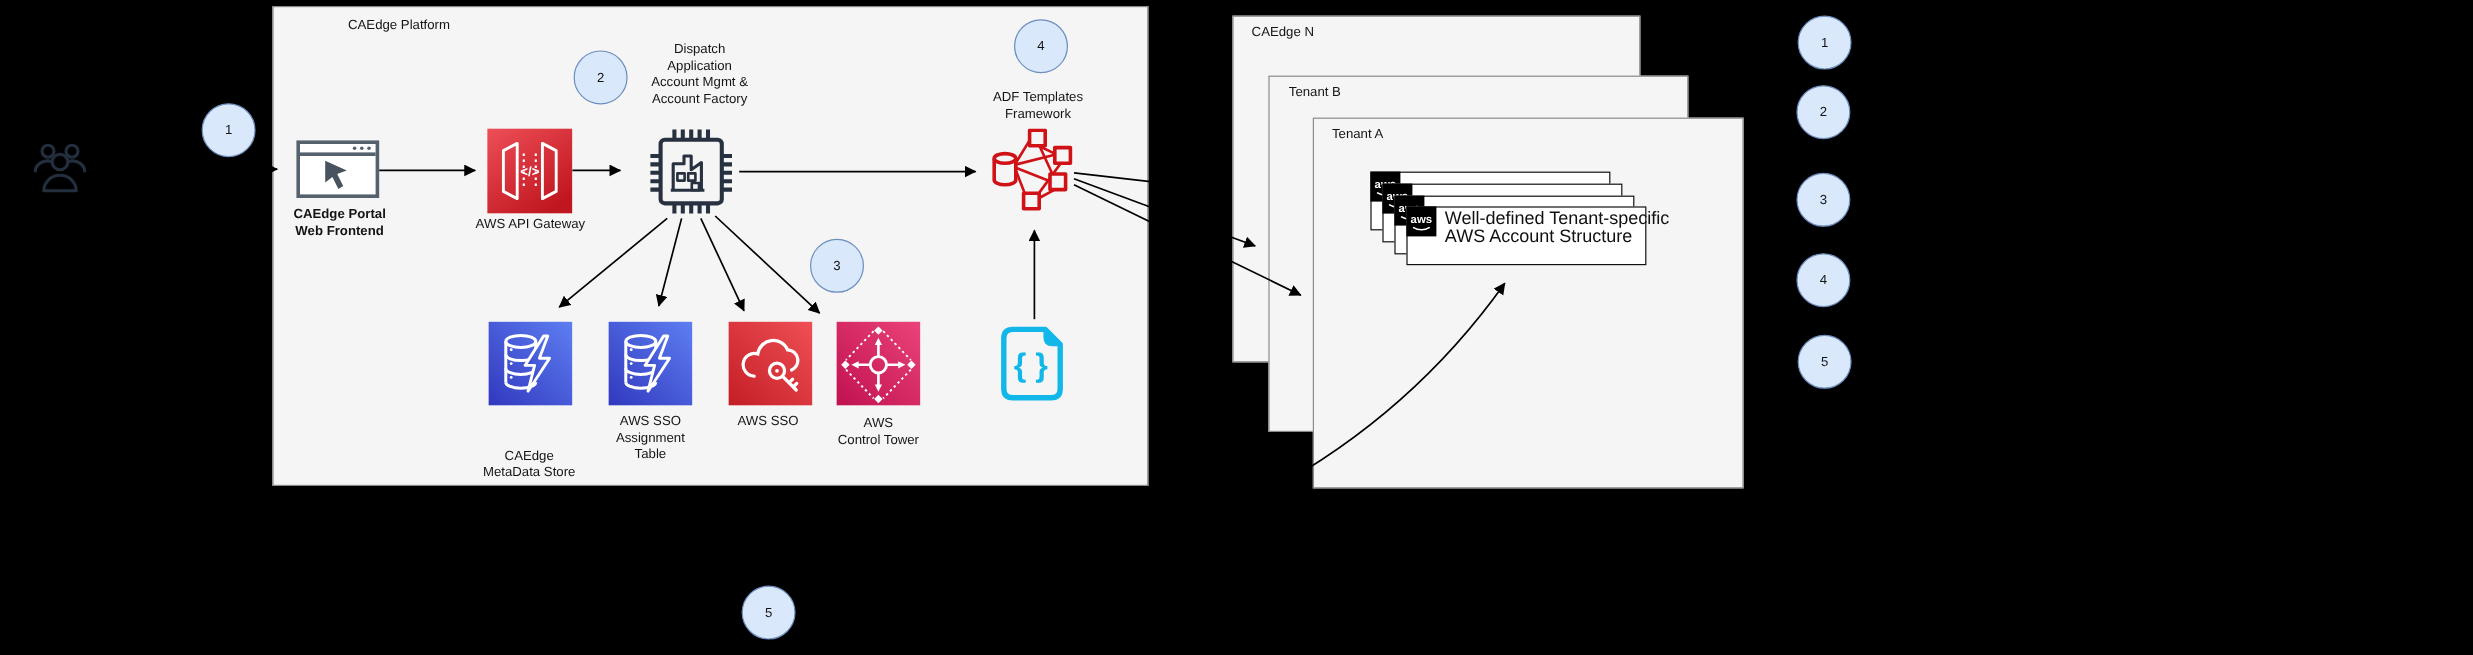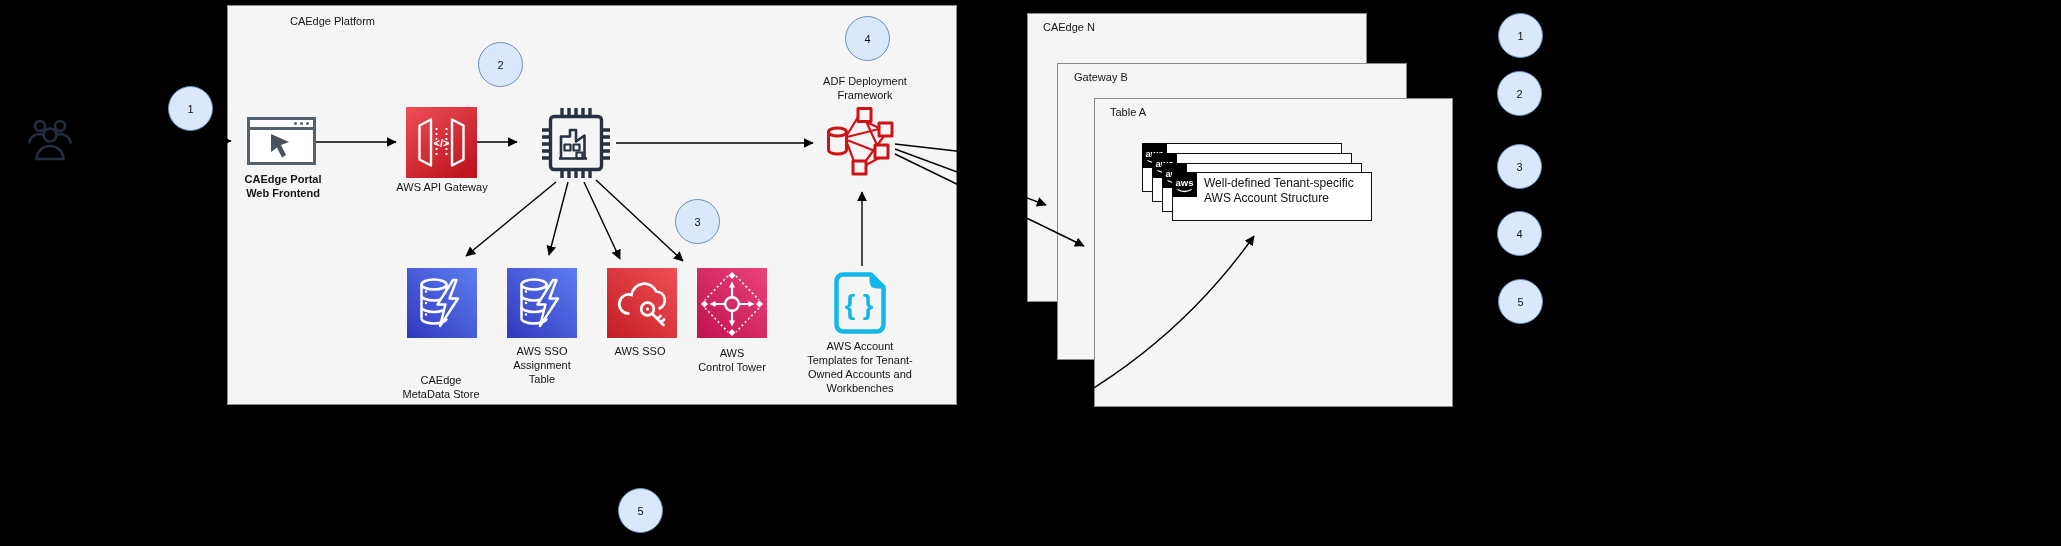--- a/index.html
+++ b/index.html
@@ -17,39 +17,39 @@
   
   .browser{position:absolute;width:69px;height:48px;background:#fff;border:3px solid #56616E;
            box-sizing:border-box;z-index:4;}
   .browser-bar{height:10px;border-bottom:3px solid #56616E;display:flex;justify-content:flex-end;
                align-items:center;gap:2.5px;padding-right:4px;box-sizing:border-box;}
   .dot{width:3.5px;height:3.5px;border-radius:50%;background:#56616E;}
   
   .acct-card{position:absolute;width:200px;height:49px;background:#fff;border:1px solid #111;
              box-sizing:border-box;z-index:4;}
   .aws-sq{position:absolute;left:-1px;top:-1px;width:25px;height:25px;background:#000;}
-  .card-caption{position:absolute;font-size:12px;line-height:14.5px;color:#111;z-index:4;
+  .card-caption{position:absolute;font-size:15px;line-height:14.5px;color:#111;z-index:4;
                 white-space:pre-line;}
 </style>
 </head>
 <body>
 
 <div class="canvas">
 
   <div class="panel" style="left:227px;top:5px;width:730px;height:400px;z-index:1;"></div>
   <div class="panel-title" style="left:245px;top:15px;z-index:4;margin-left:45px;">CAEdge Platform</div>
 
   <div class="panel" style="left:1027px;top:13px;width:340px;height:289px;z-index:1;"></div>
   <div class="panel-title" style="left:1043px;top:21px;z-index:4;">CAEdge N</div>
 
   <div class="panel" style="left:1057px;top:63px;width:350px;height:297px;z-index:2;"></div>
-  <div class="panel-title" style="left:1074px;top:71px;z-index:4;">Gateway B</div>
+  <div class="panel-title" style="left:1074px;top:71px;z-index:4;">Tenant B</div>
 
   <div class="panel" style="left:1094px;top:98px;width:359px;height:309px;z-index:3;"></div>
-  <div class="panel-title" style="left:1110px;top:106px;z-index:4;">Table A</div>
+  <div class="panel-title" style="left:1110px;top:106px;z-index:4;">Tenant A</div>
 
   <svg class="icon" style="left:27px;top:116px;" width="46" height="50" viewBox="0 0 46 50">
     <g stroke="#232F3E" stroke-width="2.6" fill="none" stroke-linecap="round" stroke-linejoin="round">
       <circle cx="13" cy="10" r="5"></circle>
       <path d="M2.5 26.5 a10.5 8.5 0 0 1 13.5 -8"></path>
       <circle cx="33" cy="10" r="5"></circle>
       <path d="M43.5 26.5 a10.5 8.5 0 0 0 -13.5 -8"></path>
       <circle cx="23" cy="19" r="6.5"></circle>
       <path d="M9.5 43 a13.5 13 0 0 1 27 0 Z"></path>
     </g>
@@ -78,20 +78,24 @@
     <rect width="71" height="71" fill="url(#gradRed)"></rect>
     <g stroke="#fff" stroke-width="2.4" fill="none" stroke-linejoin="round">
       <path d="M25 12.5 L13.5 18.5 V52.5 L25 58.5 Z"></path>
       <path d="M46 12.5 L57.5 18.5 V52.5 L46 58.5 Z"></path>
       <path d="M30.5 21 V50 M40.5 21 V50" stroke-width="1.8" stroke-dasharray="2 3"></path>
     </g>
     <text x="35.5" y="39.5" text-anchor="middle" font-size="11" font-weight="bold" fill="#fff">&lt;/&gt;</text>
   </svg>
   <div class="label" style="left:442px;top:180px;">AWS API Gateway</div>
 
+  <div class="label" style="left:583px;top:34px;">Dispatch
+Application
+Account Mgmt &amp;
+Account Factory</div>
   <svg class="icon" style="left:540px;top:106px;" width="72" height="74" viewBox="0 0 72 74">
     <g stroke="#27313F" stroke-width="3.4" fill="none">
       <path d="M22 2 V10 M29 2 V10 M36 2 V10 M43 2 V10 M50 2 V10"></path>
       <path d="M22 64 V72 M29 64 V72 M36 64 V72 M43 64 V72 M50 64 V72"></path>
       <path d="M2 24 H10 M2 31 H10 M2 38 H10 M2 45 H10 M2 52 H10"></path>
       <path d="M62 24 H70 M62 31 H70 M62 38 H70 M62 45 H70 M62 52 H70"></path>
       <rect x="10.5" y="10.5" width="51" height="53" rx="3.5" fill="#F5F5F5"></rect>
     </g>
     <g stroke="#27313F" stroke-width="2.6" fill="none" stroke-linejoin="round">
       <polyline points="21,52.5 21,30.5 30,30.5 30,24 36,24 36,35.5 44.5,29.5 44.5,52.5"></polyline>
@@ -182,21 +186,21 @@
       <polygon points="4,36 7.5,32.5 11,36 7.5,39.5"></polygon>
       <polygon points="59,36 62.5,32.5 66,36 62.5,39.5"></polygon>
     </g>
     <g stroke="#fff" stroke-width="1.6" fill="none" stroke-dasharray="2 2.6">
       <path d="M31 8 L8 32 M39 8 L62 32 M8 40 L31 64 M62 40 L39 64"></path>
     </g>
   </svg>
   <div class="label" style="left:732px;top:346px;">AWS
 Control Tower</div>
 
-  <div class="label" style="left:865px;top:74px;">ADF Deployment
+  <div class="label" style="left:865px;top:74px;">ADF Templates
 Framework</div>
   <svg class="icon" style="left:824px;top:107px;" width="72" height="72" viewBox="0 0 72 72">
     <g stroke="#D01216" stroke-width="2.2" fill="none">
       <path d="M23 28 L34 10 M23 30 L55 22 M23 33 L51 44 M23 36 L31 57"></path>
       <path d="M40.5 14 L55 21 M42 14 L53 38 M60 29 L41 55 M55 51 L42 58"></path>
     </g>
     <g stroke="#D01216" stroke-width="3" fill="#F5F5F5" stroke-linejoin="round">
       <rect x="34" y="1.5" width="13" height="13"></rect>
       <rect x="55" y="16" width="13" height="13"></rect>
       <rect x="51" y="38" width="13" height="13"></rect>
@@ -206,24 +210,20 @@
       <path d="M4.5 25 V43 a9 4 0 0 0 18 0 V25" stroke-linejoin="round"></path>
       <ellipse cx="13.5" cy="25" rx="9" ry="4"></ellipse>
     </g>
   </svg>
 
   <svg class="icon" style="left:829px;top:271px;" width="62" height="64" viewBox="0 0 62 64">
     <path d="M42 3.5 H15 Q7.5 3.5 7.5 11 V53 Q7.5 60.5 15 60.5 H47 Q54.5 60.5 54.5 53 V16 Z" stroke="#12B7EA" stroke-width="4.5" fill="#F5F5F5" stroke-linejoin="round"></path>
     <path d="M42 3.5 V10 Q42 16 48 16 H54.5 Z" fill="#12B7EA" stroke="#12B7EA" stroke-width="3" stroke-linejoin="round"></path>
     <text x="30" y="42.5" text-anchor="middle" font-size="27" font-weight="bold" fill="#12B7EA">{ }</text>
   </svg>
-  <div class="label" style="left:860px;top:339px;">AWS Account
-Templates for Tenant-
-Owned Accounts and
-Workbenches</div>
 
   <div class="acct-card" style="left:1142px;top:143px;">
     <div class="aws-sq">
       <svg width="25" height="25" viewBox="0 0 25 25">
         <text x="12.5" y="13.5" text-anchor="middle" font-size="9.5" font-weight="bold" fill="#fff">aws</text>
         <path d="M5.5 17.5 Q12.5 21.5 19.5 17.5" stroke="#fff" stroke-width="1.3" fill="none"></path>
       </svg>
     </div>
   </div>
   <div class="acct-card" style="left:1152px;top:153px;">

